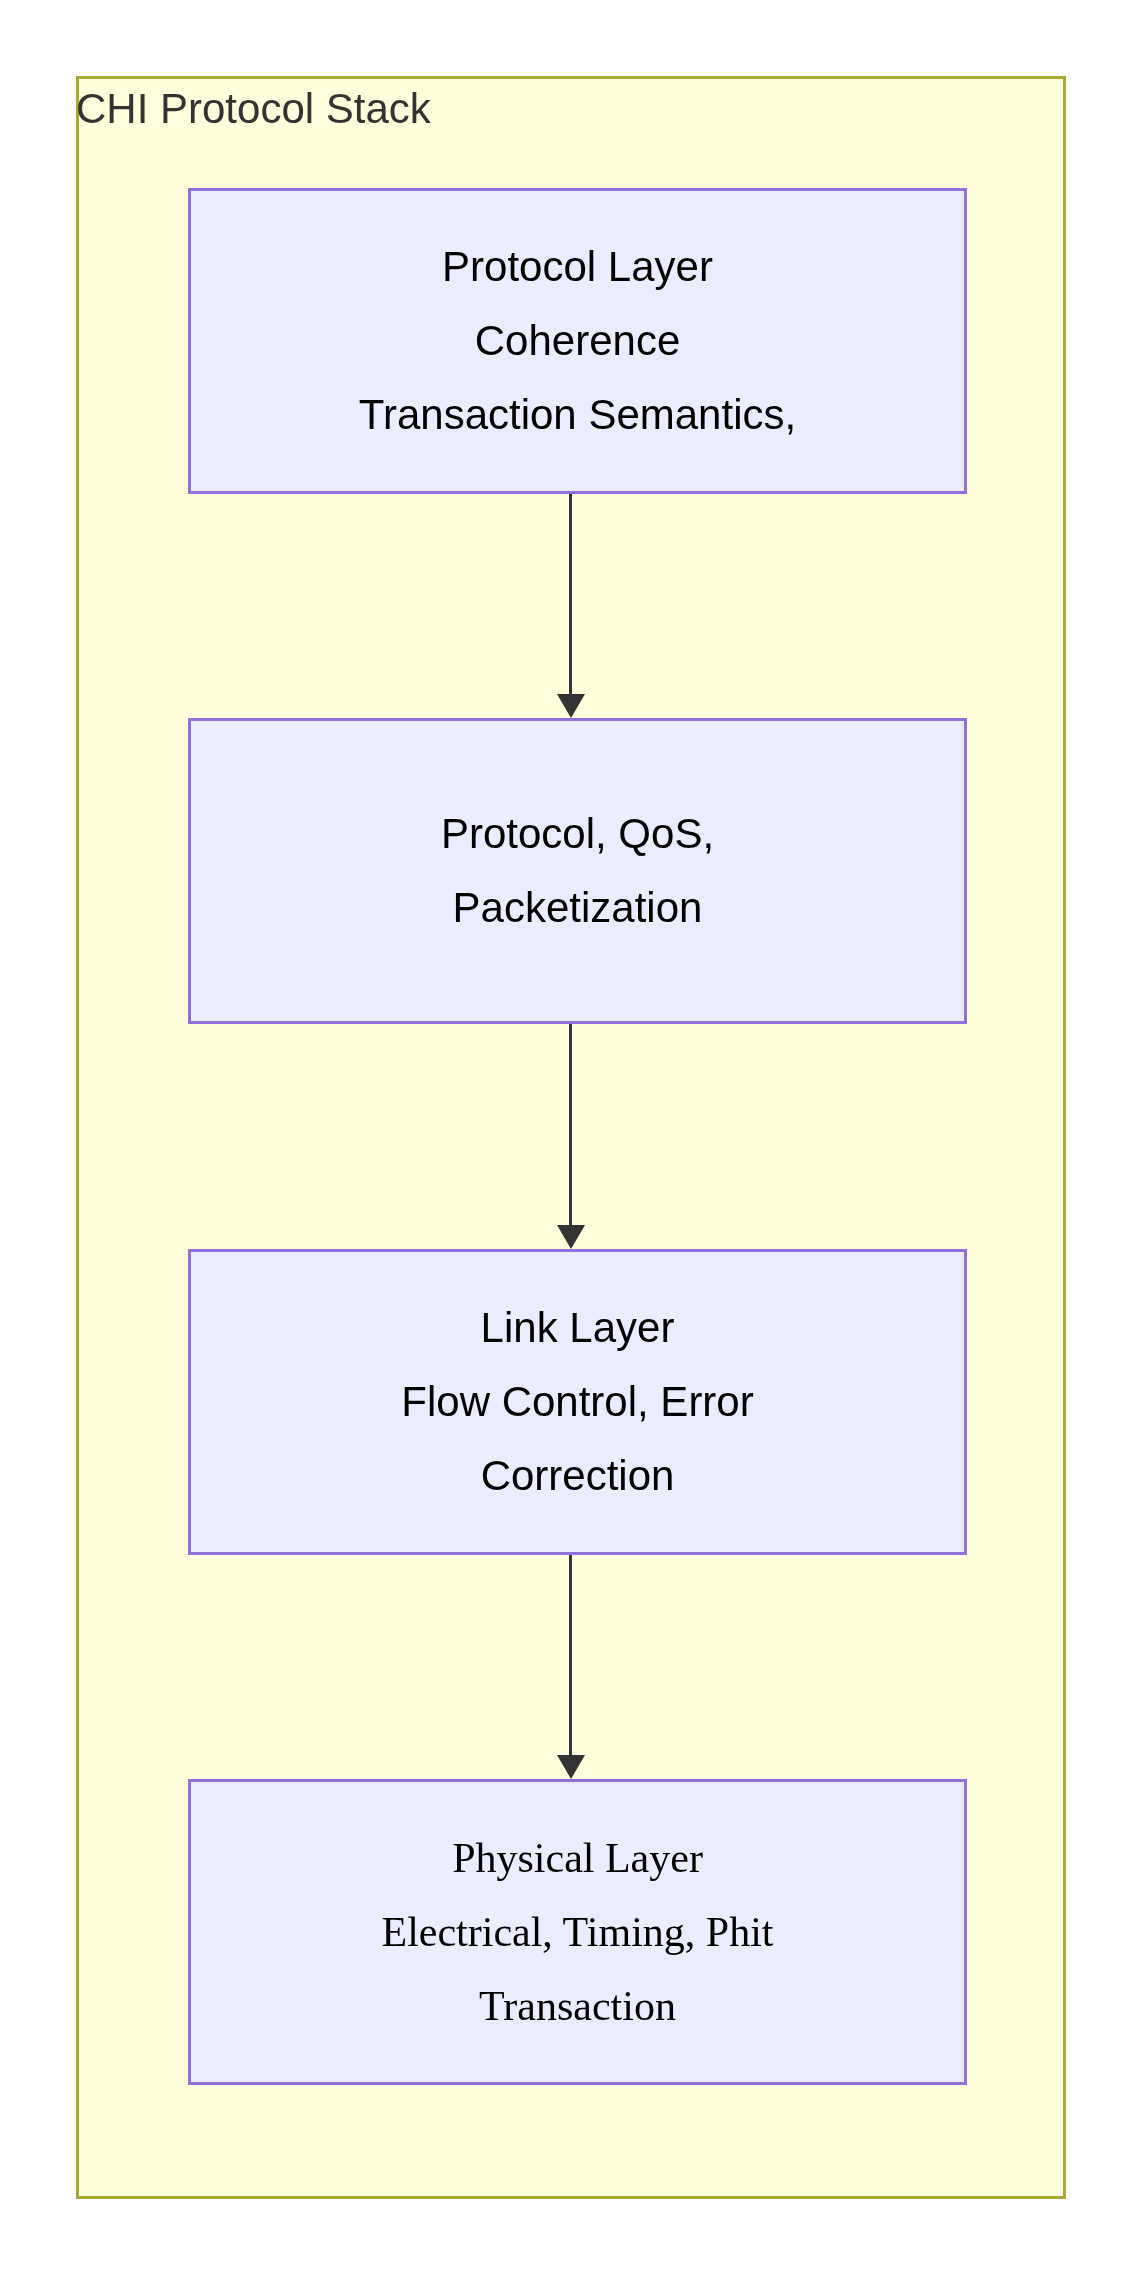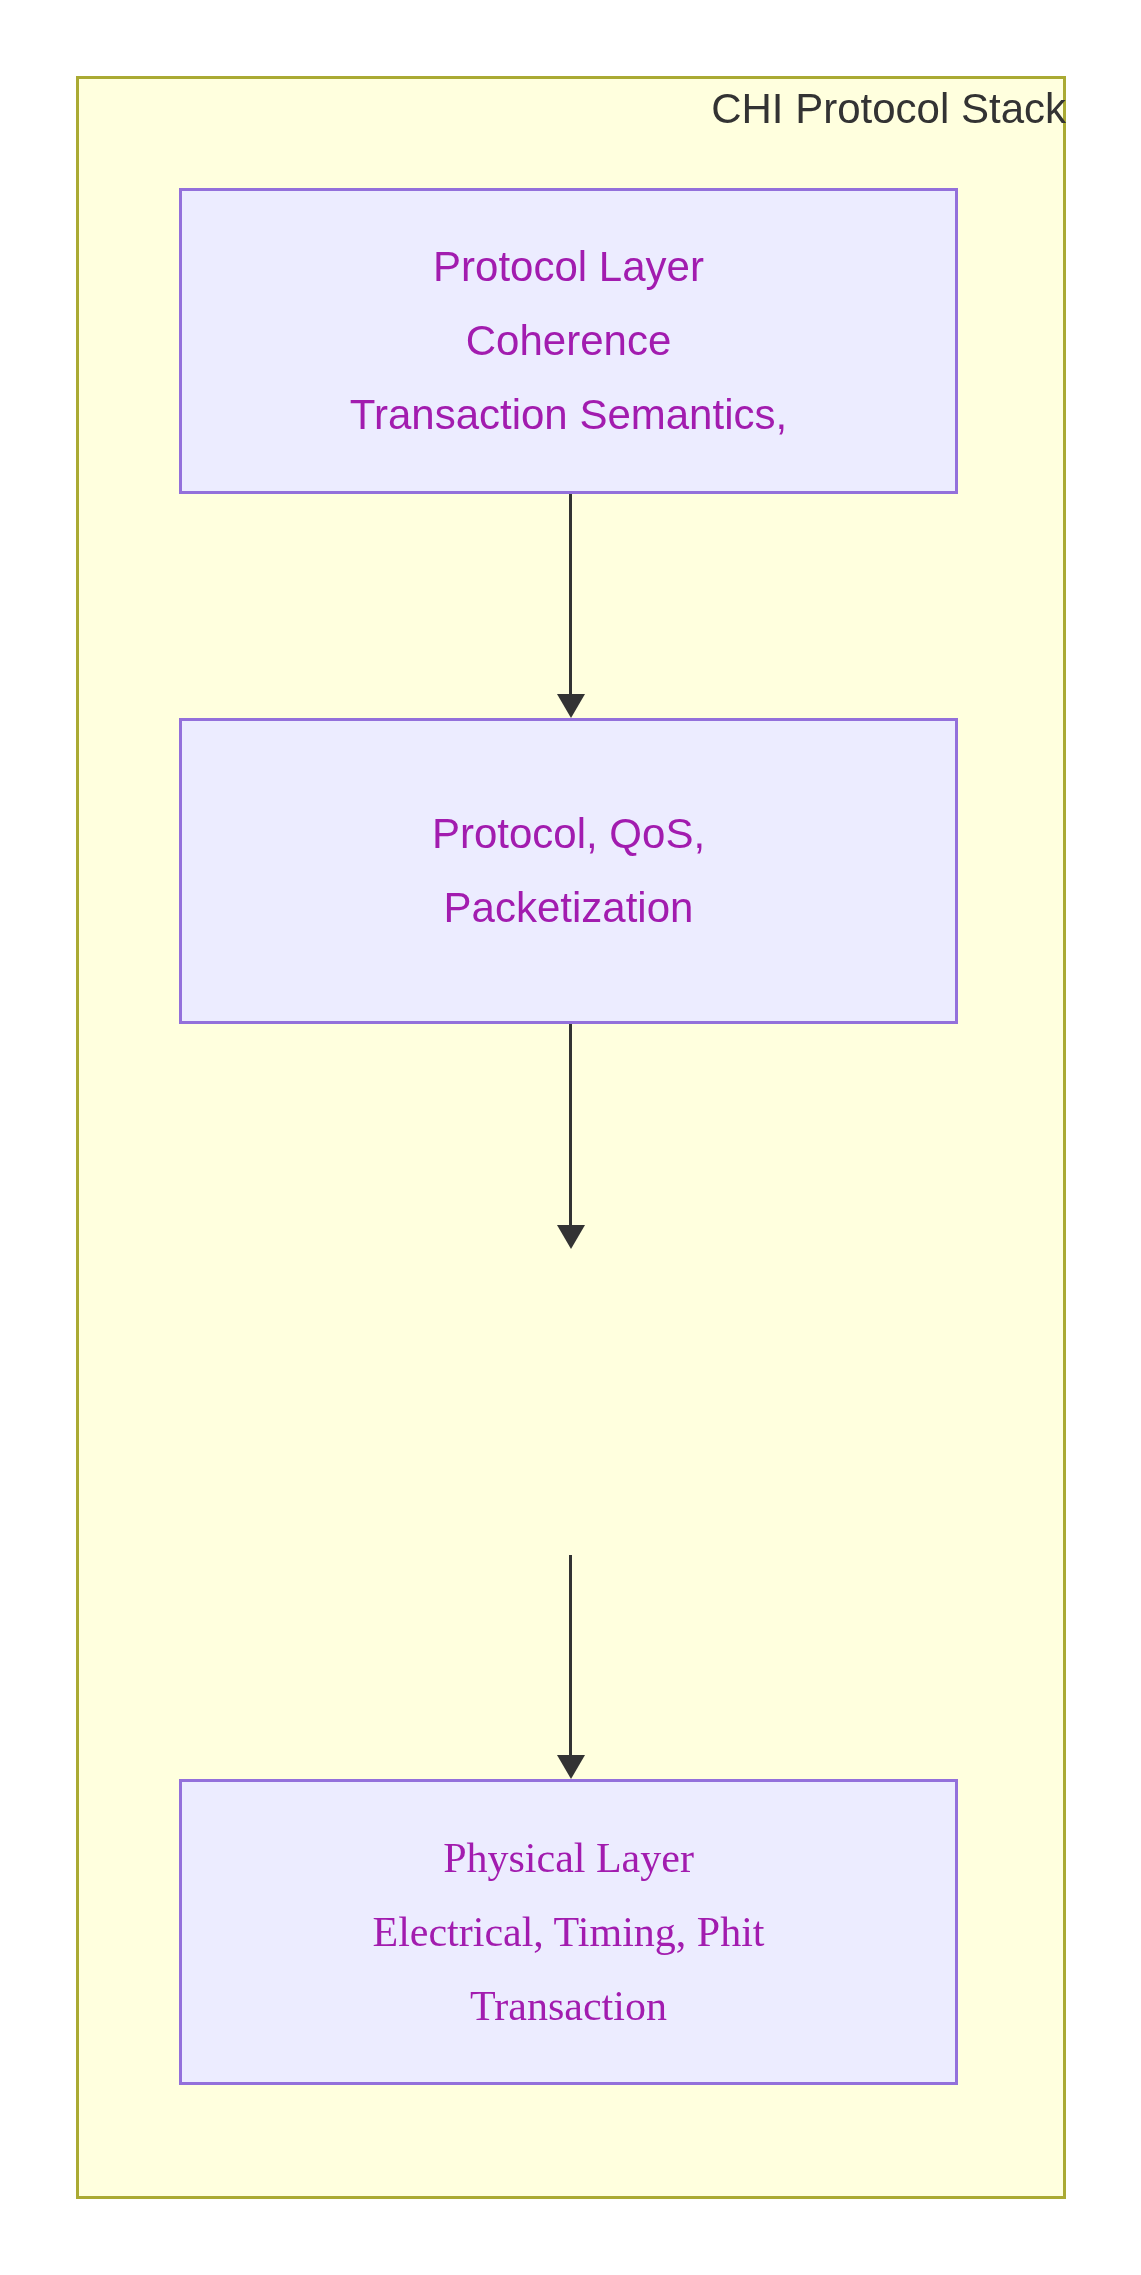--- a/index.html
+++ b/index.html
@@ -24,40 +24,40 @@
     height: 2123px;
     box-sizing: border-box;
     background: #ffffde;
     border: 3px solid #aaaa33;
   }
   .cluster-title {
     position: absolute;
     left: 76px;
     top: 86px;
     width: 990px;
-    text-align: right;
+    text-align: left;
     font-size: 42px;
     line-height: 46px;
     color: #333333;
   }
   
   .node {
     position: absolute;
-    left: 179px;
+    left: 188px;
     width: 779px;
     height: 306px;
     box-sizing: border-box;
     background: #ececff;
     border: 3px solid #9370db;
     display: flex;
     flex-direction: column;
     align-items: center;
     justify-content: center;
     text-align: center;
-    color: #a21caf;
+    color: #000000;
     font-size: 42px;
     line-height: 74px;
   }
   .node .line { display: block; white-space: nowrap; }
   #node-protocol { top: 188px; }
   #node-network  { top: 718px; }
   #node-link     { top: 1249px; }
   #node-physical { top: 1779px; font-family: Liberation Serif, serif; }
   
   .edge {
@@ -110,20 +110,25 @@
   <div class="node" id="node-network">
     <span class="line">Protocol, QoS,</span>
     <span class="line">Packetization</span>
   </div>
 
   <div class="edge" id="edge-2">
     <div class="edge-line"></div>
     <div class="edge-arrowhead"></div>
   </div>
 
+  <div class="node" id="node-link">
+    <span class="line">Link Layer</span>
+    <span class="line">Flow Control, Error</span>
+    <span class="line">Correction</span>
+  </div>
 
   <div class="edge" id="edge-3">
     <div class="edge-line"></div>
     <div class="edge-arrowhead"></div>
   </div>
 
   <div class="node" id="node-physical">
     <span class="line">Physical Layer</span>
     <span class="line">Electrical, Timing, Phit</span>
     <span class="line">Transaction</span>

